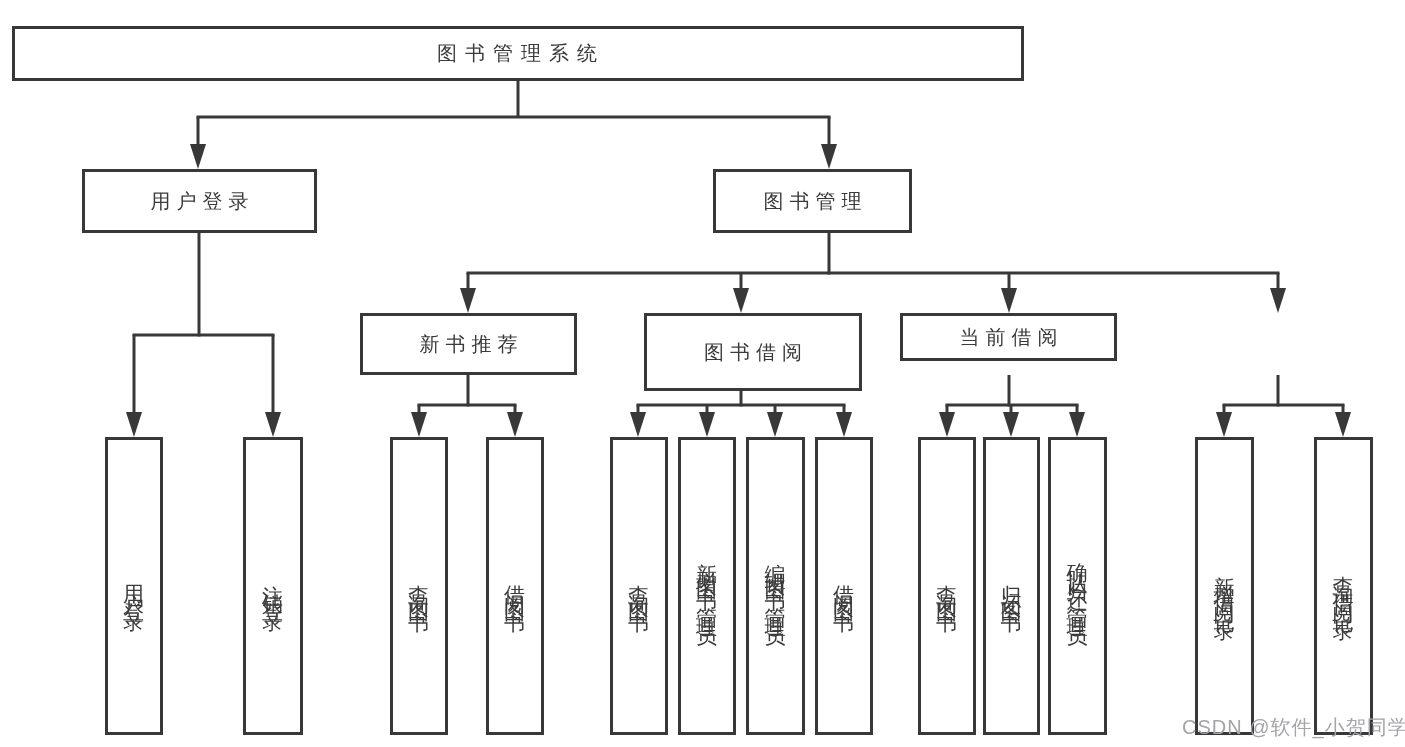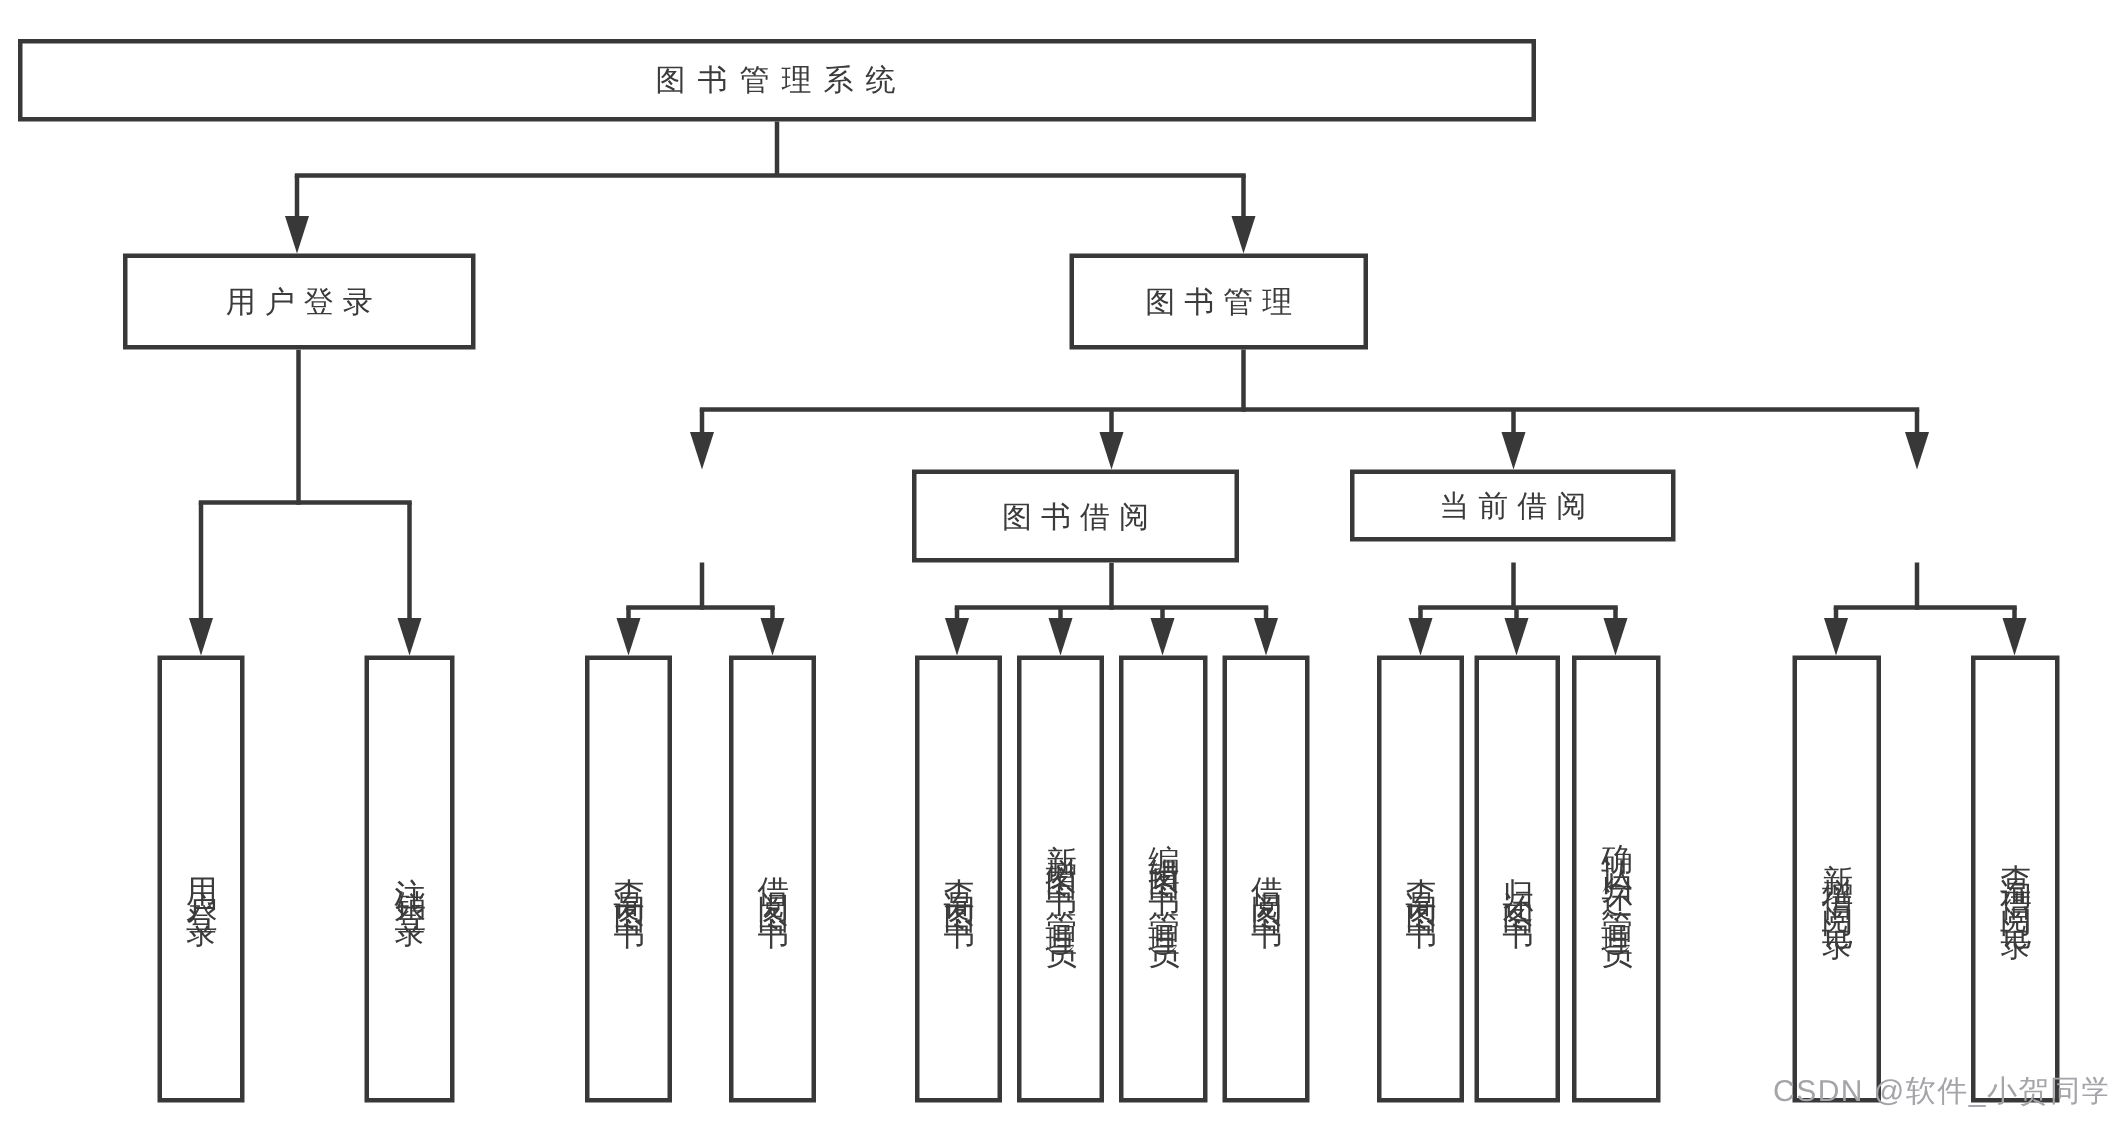--- a/index.html
+++ b/index.html
@@ -132,21 +132,24 @@
     <span>图书管理系统</span>
   </div>
 
   <div class="hbox" style="left:82px;top:169px;width:235px;height:64px;">
     <span>用户登录</span>
   </div>
   <div class="hbox" style="left:713px;top:169px;width:199px;height:64px;">
     <span>图书管理</span>
   </div>
 
-  <div class="hbox" style="left:608px;top:313px;width:218px;height:62px;">
+  <div class="hbox" style="left:360px;top:313px;width:217px;height:62px;">
+    <span>新书推荐</span>
+  </div>
+  <div class="hbox" style="left:644px;top:313px;width:218px;height:78px;">
     <span>图书借阅</span>
   </div>
   <div class="hbox" style="left:900px;top:313px;width:217px;height:48px;">
     <span>当前借阅</span>
   </div>
 
   <div class="vbox" style="left:105px;">
     <span>用户登录</span>
   </div>
   <div class="vbox" style="left:243px;width:60px;">

